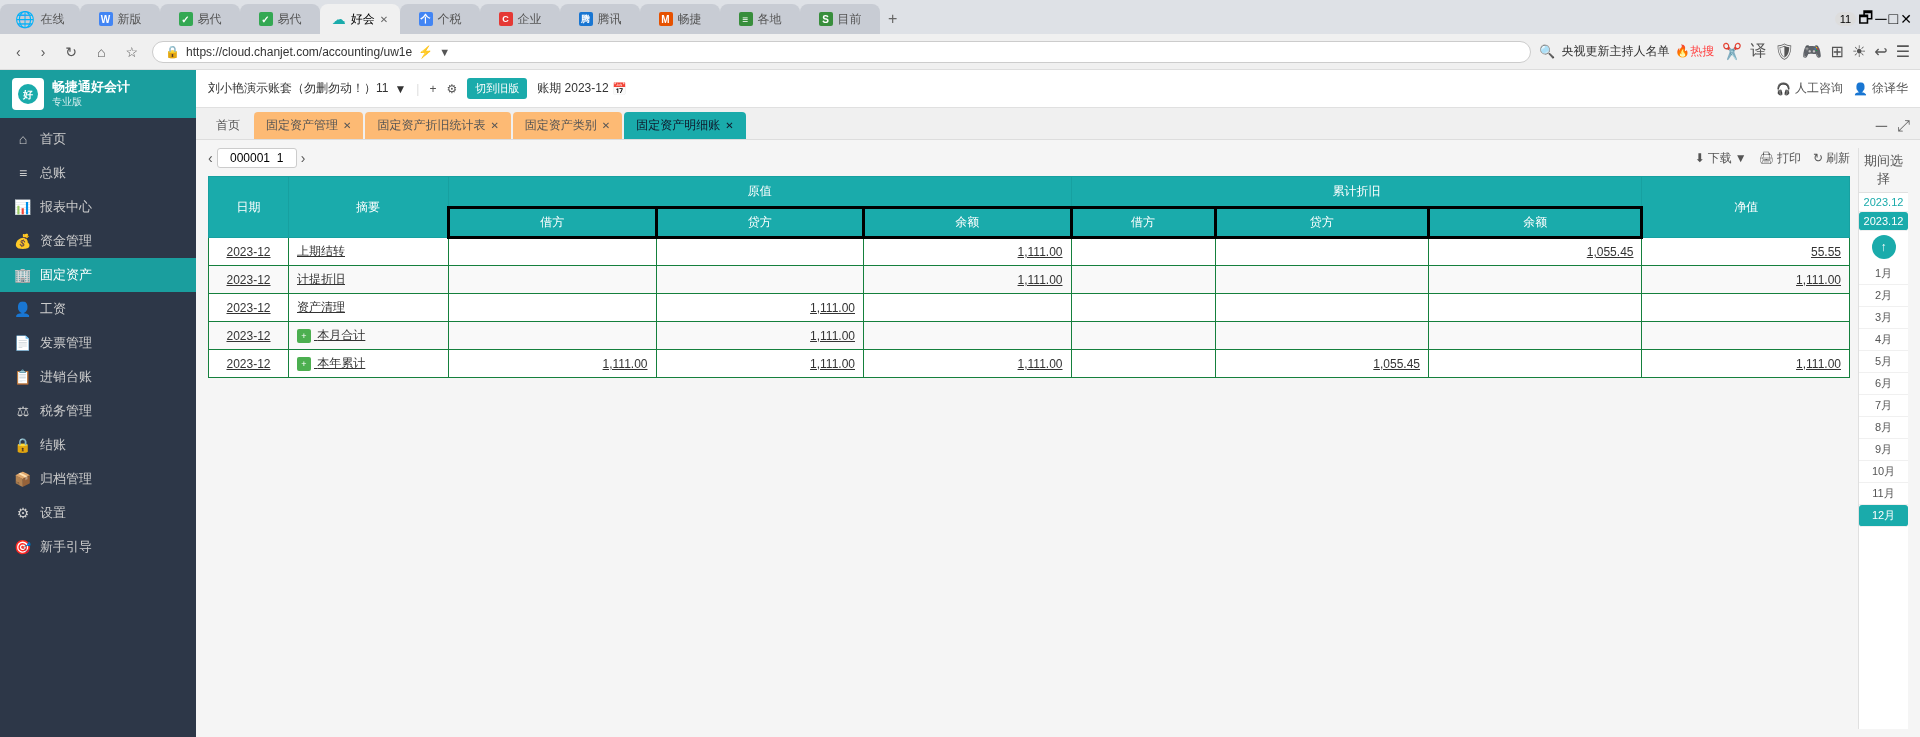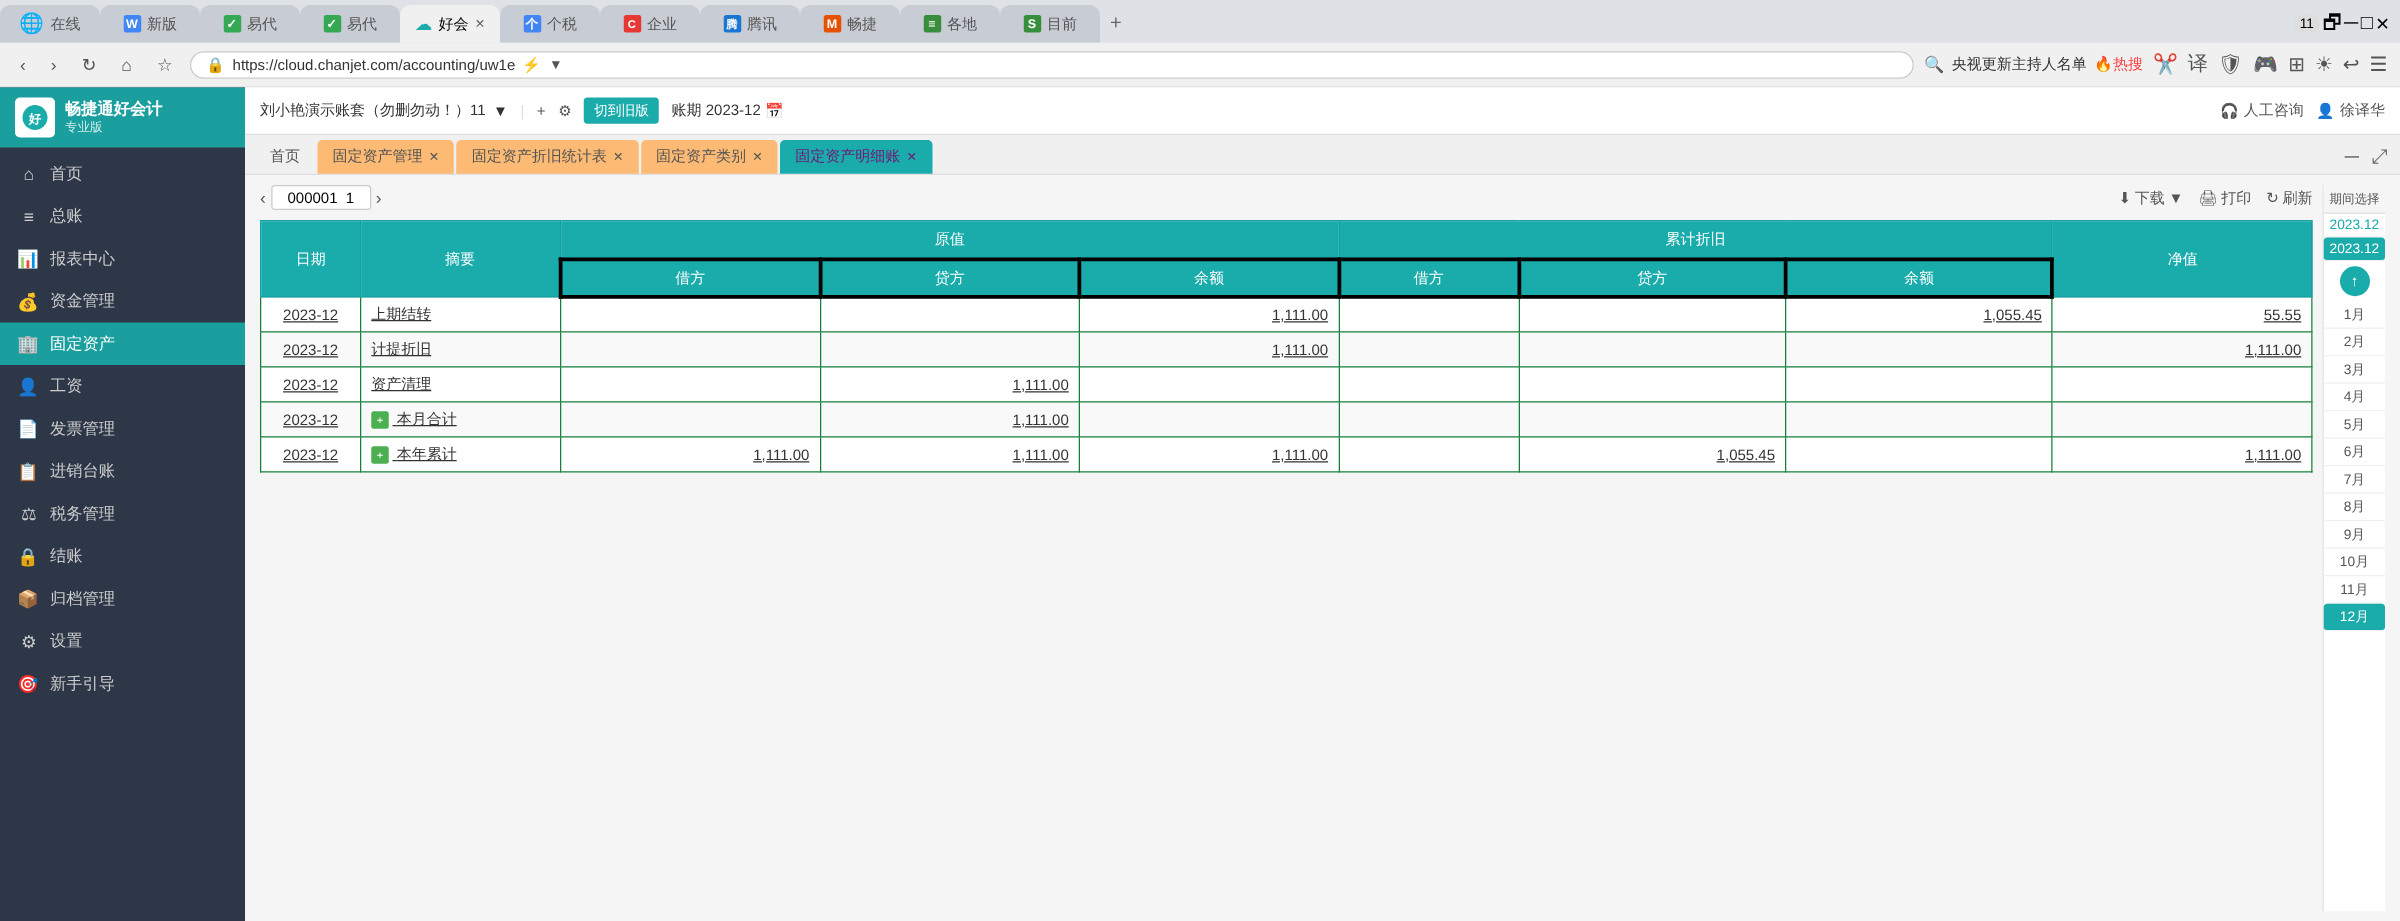--- a/index.html
+++ b/index.html
@@ -48,21 +48,21 @@
     .separator { color: #ddd; }
     .period-btn { background: #1aabab; color: white; border: none; border-radius: 3px; padding: 3px 8px; font-size: 11px; cursor: pointer; }
     .period-label { font-size: 12px; color: #333; display: flex; align-items: center; gap: 4px; }
     .topbar-right { margin-left: auto; display: flex; align-items: center; gap: 10px; }
     .service-btn { font-size: 12px; color: #555; cursor: pointer; display: flex; align-items: center; gap: 4px; }
     .user-info { font-size: 12px; color: #555; display: flex; align-items: center; gap: 4px; }
 
     
     .page-tabs { background: #f0f0f0; display: flex; align-items: center; padding: 4px 8px 0; border-bottom: 1px solid #ddd; gap: 2px; }
     .page-tab { padding: 5px 12px; font-size: 12px; color: #555; cursor: pointer; border-radius: 4px 4px 0 0; background: #fdba74; display: flex; align-items: center; gap: 5px; }
-    .page-tab.active { background: #1aabab; color: #701a75; }
+    .page-tab.active { background: #1aabab; color: #0f172a; }
     .page-tab-close { font-size: 10px; cursor: pointer; }
     .page-tab-home { background: none; color: #555; font-size: 12px; }
     .tab-spacer { margin-left: auto; display: flex; gap: 6px; }
     .tab-action-btn { background: none; border: none; font-size: 16px; color: #666; cursor: pointer; padding: 2px; }
 
     
     .content-area { flex: 1; padding: 8px 12px; position: relative; display: flex; gap: 8px; }
     .main-panel { flex: 1; }
 
     
@@ -81,21 +81,21 @@
     .table-body tr { background: white; }
     .table-body tr:nth-child(even) { background: #f9f9f9; }
     .table-body td { padding: 5px 8px; font-size: 12px; color: #333; border: 1px solid #15803d; text-align: center; text-decoration: underline; }
     .table-body td.text-left { text-align: left; }
     .table-body td.text-right { text-align: right; }
     .row-icon { display: inline-flex; align-items: center; justify-content: center; width: 14px; height: 14px; background: #4caf50; color: white; border-radius: 2px; font-size: 9px; margin-right: 3px; }
     .highlight-green { color: #4caf50; }
 
     
     .period-panel { width: 50px; background: white; border-left: 1px solid #e0e0e0; display: flex; flex-direction: column; font-size: 11px; }
-    .period-panel-title { background: #f5f5f5; padding: 4px; text-align: center; font-size: 10px; color: #555; border-bottom: 1px solid #e0e0e0; }
+    .period-panel-title { background: #f5f5f5; padding: 4px; text-align: center; font-size: 13px; color: #555; border-bottom: 1px solid #e0e0e0; }
     .period-year { padding: 3px 4px; text-align: center; font-size: 11px; color: #1aabab; cursor: pointer; border-bottom: 1px solid #f0f0f0; }
     .period-year.active { background: #1aabab; color: white; border-radius: 3px; }
     .period-month { padding: 3px 4px; text-align: center; font-size: 11px; color: #555; cursor: pointer; border-bottom: 1px solid #f0f0f0; }
     .period-month.active { background: #1aabab; color: white; border-radius: 3px; }
     .period-scroll-btn { width: 24px; height: 24px; background: #1aabab; border-radius: 50%; display: flex; align-items: center; justify-content: center; color: white; cursor: pointer; margin: 4px auto; font-size: 12px; }
   </style>
 </head>
 <body>
 
 <div class="browser-chrome">

